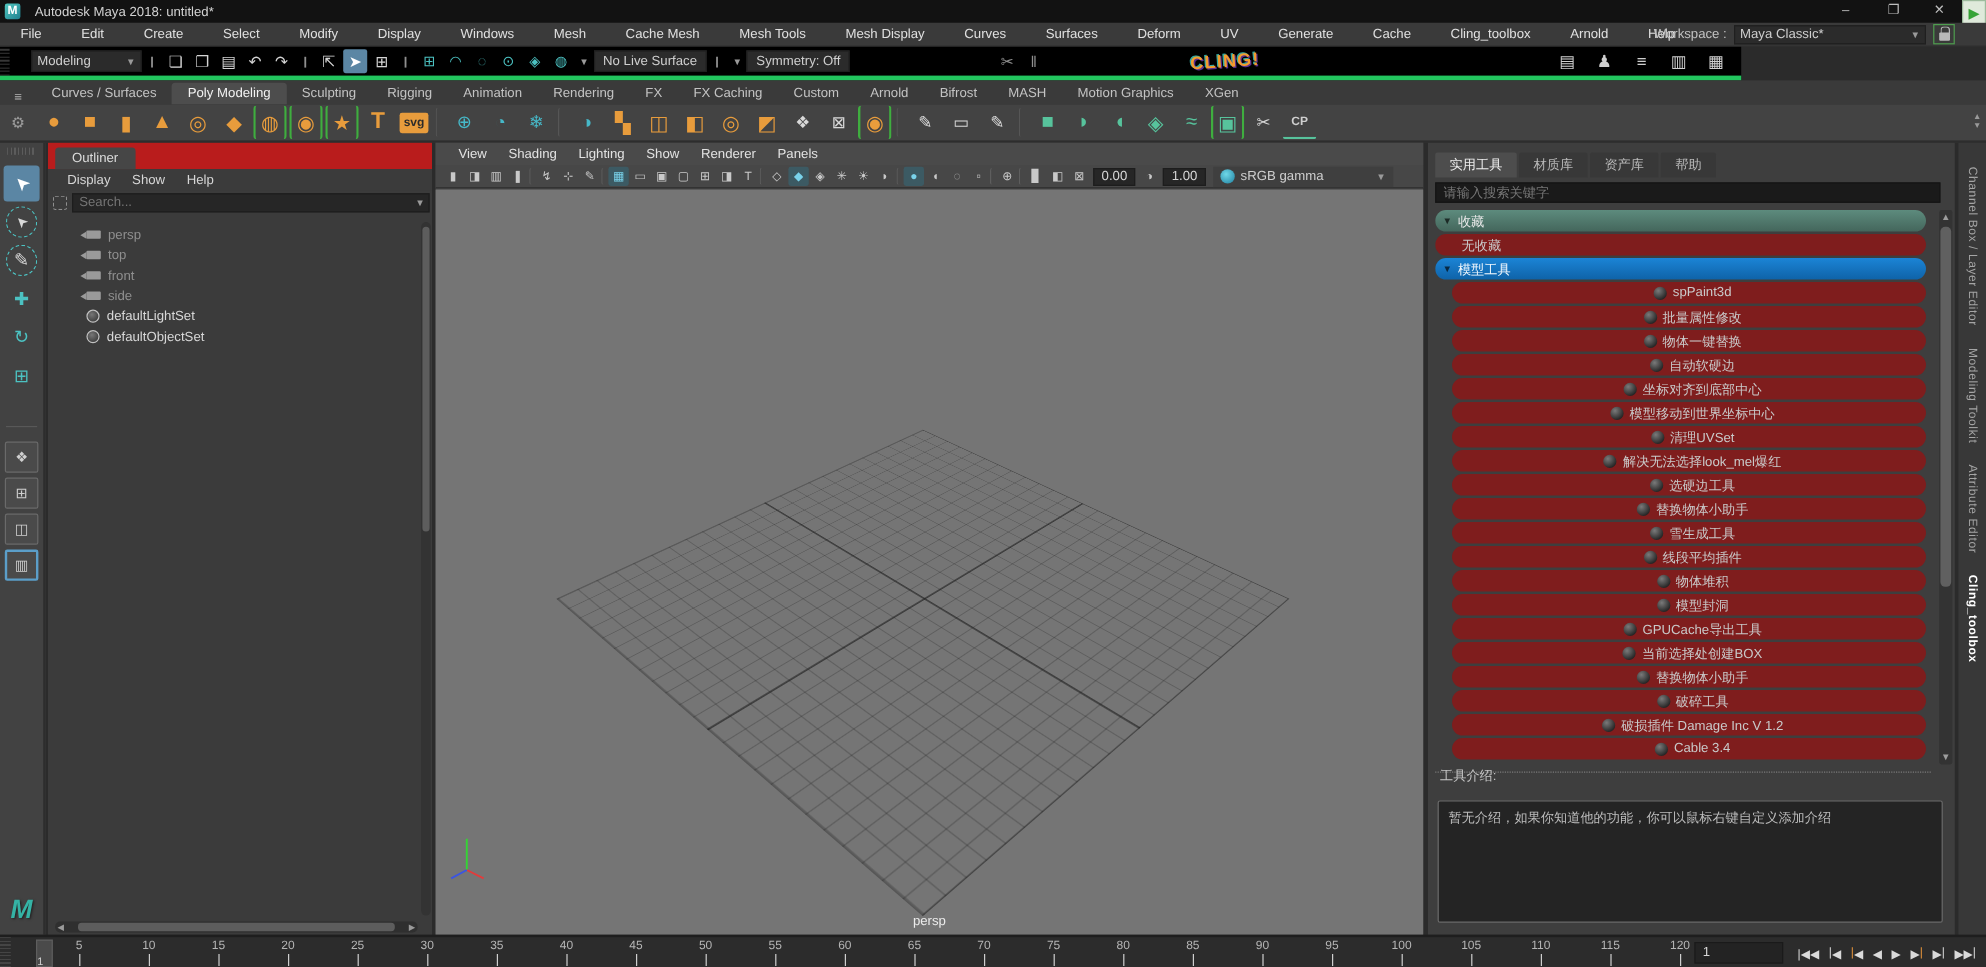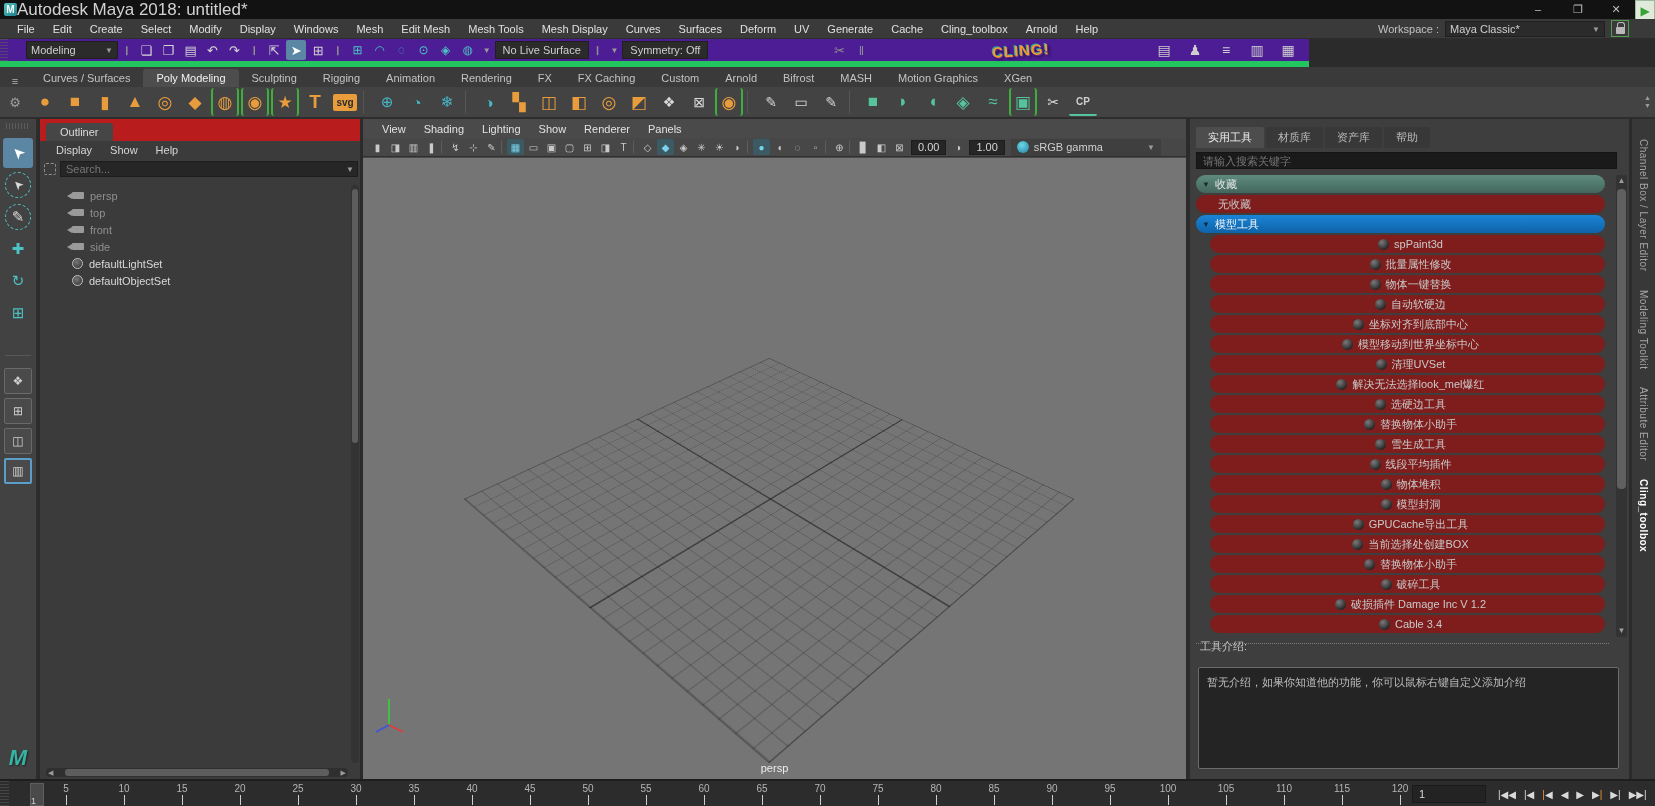--- a/index.html
+++ b/index.html
@@ -2,40 +2,40 @@
 <html><head>
 <meta charset="utf-8">
 <style>
   html,body{margin:0;padding:0;background:#191919;}
   *{box-sizing:border-box;font-family:"Liberation Sans",sans-serif;}
   #app{position:relative;width:1655px;height:806px;background:#2b2b2b;overflow:hidden;color:#cfcfcf;font-size:11px;}
 
   
   #titlebar{position:absolute;left:0;top:0;width:1655px;height:19px;background:#121212;display:flex;align-items:center;padding-left:4px;}
   .maya-badge{width:13px;height:13px;background:linear-gradient(135deg,#53c8c0,#1d7f8f);color:#fff;font-size:10px;font-weight:bold;text-align:center;line-height:13px;border-radius:2px;}
-  .win-title{margin-left:0;color:#d2d2d2;font-size:17px;}
+  .win-title{margin-left:12px;color:#d2d2d2;font-size:11px;}
   .win-btn{position:absolute;top:0;height:19px;width:34px;text-align:center;line-height:19px;color:#bdbdbd;font-size:11px;}
   #btn-min{right:100px;} #btn-restore{right:60px;} #btn-close{right:22px;}
   .rec-badge{position:absolute;right:0;top:0;width:20px;height:21px;background:#dfeadb;border:1px solid #9dbb9d;color:#36a336;font-size:12px;line-height:20px;text-align:center;}
 
   
   #menubar{position:absolute;left:0;top:19px;width:1655px;height:20px;background:#3a3a3a;border-bottom:1px solid #2d2d2d;display:flex;align-items:center;}
-  #menubar .menus{display:flex;gap:0;padding-left:8px;justify-content:center;}
+  #menubar .menus{display:flex;gap:15px;padding-left:8px;justify-content:center;}
   .menu-item{color:#e0e0e0;padding:0 9px;line-height:20px;cursor:default;}
   #workspace{position:absolute;right:50px;top:2px;display:flex;align-items:center;gap:6px;}
   #workspace .ws-label{color:#c2c2c2;}
   .dd{background:#2b2b2b;border:1px solid #1f1f1f;height:16px;display:flex;align-items:center;padding:0 4px;color:#cfcfcf;position:relative;}
   .dd .dd-caret{margin-left:auto;color:#9a9a9a;font-size:8px;padding-left:6px;}
   #workspace .dd{width:160px;}
   #ws-lock{position:absolute;right:26px;top:1px;width:18px;height:17px;border:1px solid #4f9e4f;display:flex;align-items:center;justify-content:center;}
   .lock{width:9px;height:7px;background:#b9b9b9;border-radius:1px;position:relative;margin-top:4px;}
   .lock::before{content:"";position:absolute;top:-5px;left:1.5px;width:6px;height:5px;border:1.5px solid #b9b9b9;border-bottom:none;border-radius:3px 3px 0 0;}
 
   
-  #statusline{position:absolute;left:0;top:39px;width:1309px;height:28px;background:#4c1d95;border-bottom:6px solid #22c55e;display:flex;align-items:center;}
+  #statusline{position:absolute;left:0;top:39px;width:1451px;height:28px;background:#000000;border-bottom:4px solid #22c55e;display:flex;align-items:center;}
   .grip{width:8px;height:100%;background:repeating-linear-gradient(0deg,#5c5c5c 0 1px,transparent 1px 3px);background-size:4px 100%;background-repeat:repeat;margin-right:4px;opacity:.6;}
   .sep{color:#8f8f8f;font-size:9px;padding:0 5px;}
   #mode-dd{width:92px;margin-left:14px;height:18px;}
   .ico{width:20px;height:20px;display:flex;align-items:center;justify-content:center;color:#d4d4d4;font-size:13px;margin:0 1px;border-radius:2px;}
   .ico[data-active="1"]{background:#5b86a4;color:#fff;}
   .ico.teal{color:#4cc2c2;font-size:12px;}
   .field{background:#2b2b2b;border:1px solid #1f1f1f;height:18px;display:flex;align-items:center;padding:0 7px;color:#cfcfcf;}
   #cling-logo{margin-left:120px;font-size:15px;font-weight:900;letter-spacing:1px;color:#f29c2e;transform:rotate(-4deg);text-shadow:1px 1px 0 #5d2f91,-1px -1px 0 #2fa7a0,2px 2px 3px rgba(0,0,0,.6);}
   #sl-right{margin-left:auto;display:flex;gap:9px;padding-right:10px;}
   #sl-right .ico{font-size:14px;color:#cfcfcf;}
@@ -195,21 +195,21 @@
     <div class="menus">
 
     <span class="menu-item">File</span>
         <span class="menu-item">Edit</span>
         <span class="menu-item">Create</span>
         <span class="menu-item">Select</span>
         <span class="menu-item">Modify</span>
         <span class="menu-item">Display</span>
         <span class="menu-item">Windows</span>
         <span class="menu-item">Mesh</span>
-        <span class="menu-item">Edit Mesh</span>
+        <span class="menu-item">Cache Mesh</span>
         <span class="menu-item">Mesh Tools</span>
         <span class="menu-item">Mesh Display</span>
         <span class="menu-item">Curves</span>
         <span class="menu-item">Surfaces</span>
         <span class="menu-item">Deform</span>
         <span class="menu-item">UV</span>
         <span class="menu-item">Generate</span>
         <span class="menu-item">Cache</span>
         <span class="menu-item">Cling_toolbox</span>
         <span class="menu-item">Arnold</span>

